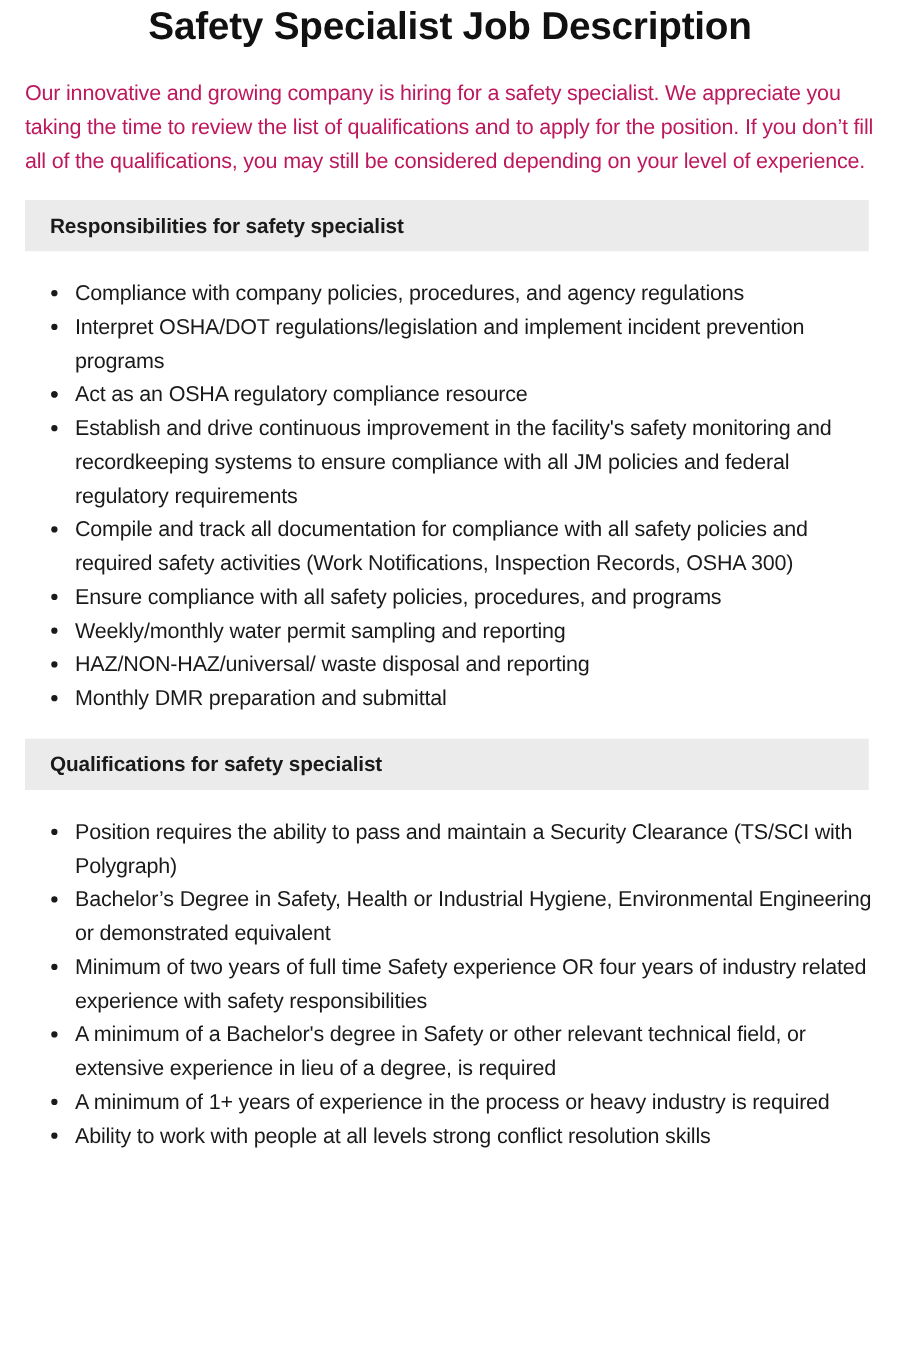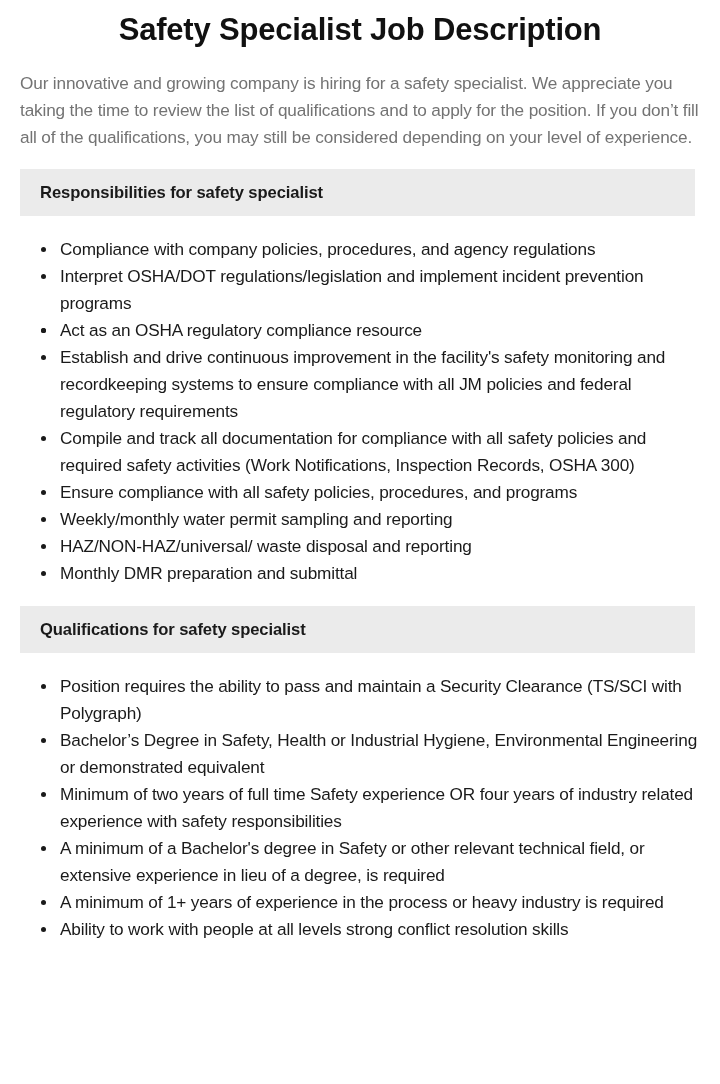--- a/index.html
+++ b/index.html
@@ -14,39 +14,39 @@
       font-family: "Liberation Sans", "DejaVu Sans", sans-serif;
       color: #1a1a1a;
     }
     .page {
       position: relative;
       width: 720px;
       padding: 0;
     }
     .title {
       margin: 0;
-      padding-top: 10px;
+      padding-top: 1px;
       text-align: center;
       font-size: 31px;
       font-weight: bold;
       line-height: 40px;
       color: #111111;
       letter-spacing: -0.2px;
     }
     .intro {
       margin: 20px 20px 0 20px;
       font-size: 17.2px;
       line-height: 27px;
-      color: #737373;
+      color: #be185d;
       letter-spacing: -0.15px;
     }
     .section-header {
       margin: 0 25px 0 20px;
       background: #ebebeb;
-      height: 47px;
+      height: 41px;
       display: flex;
       align-items: center;
       padding-left: 20px;
       box-sizing: border-box;
       font-size: 16.6px;
       font-weight: bold;
       color: #1a1a1a;
       letter-spacing: -0.1px;
     }
     .section-header.resp { margin-top: 18px; }

